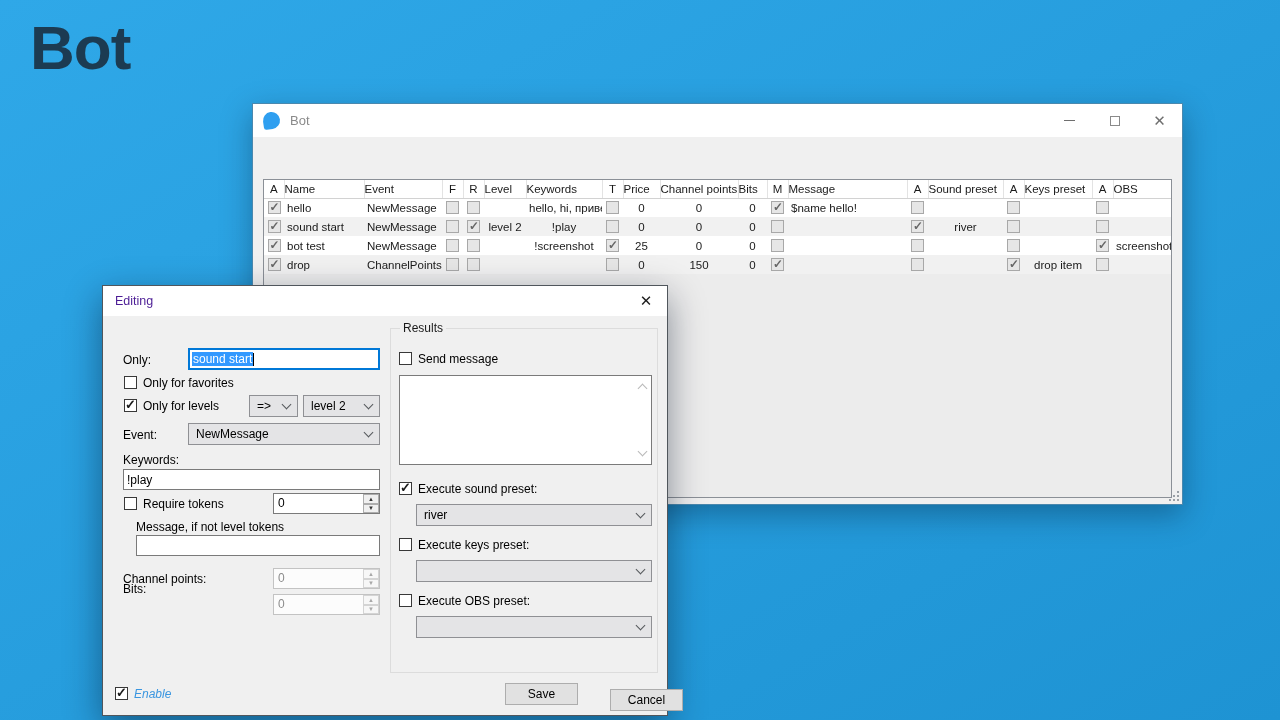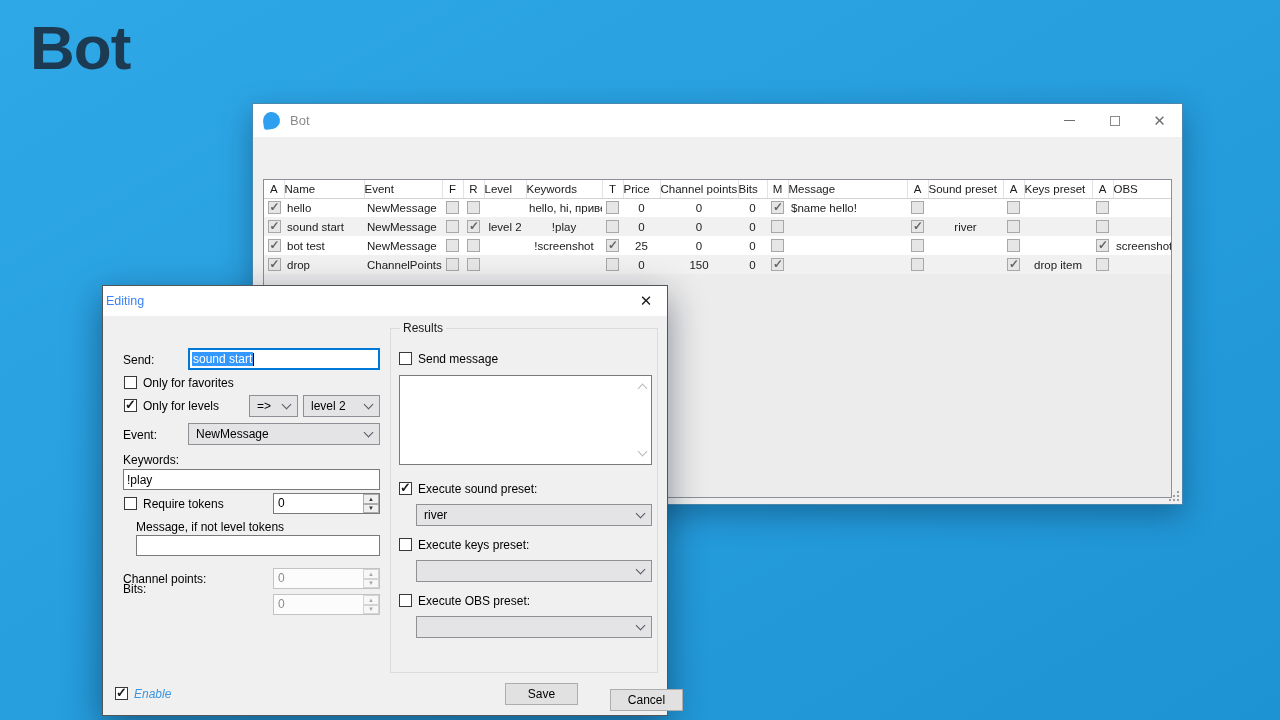--- a/index.html
+++ b/index.html
@@ -44,21 +44,21 @@
     border:1px solid #a8a8a8; vertical-align:middle; position:relative; }
   .tcb.checked::after { content:"✓"; position:absolute; left:1px; top:-2px;
     font-size:12px; font-weight:bold; color:#666; }
   .grip { position:absolute; right:3px; bottom:3px; width:2px; height:2px; background:#9aa0a6;
     box-shadow:-4px 0 #9aa0a6, -8px 0 #9aa0a6, 0 -4px #9aa0a6, -4px -4px #9aa0a6, 0 -8px #9aa0a6; }
 
   
   .dialog { position:absolute; left:102px; top:285px; width:566px; height:431px;
     background:#f0f0f0; border:1px solid #50565c; box-shadow:0 12px 34px rgba(0,15,35,.45); }
   .dlg-titlebar { height:30px; background:#ffffff; display:flex; align-items:center; }
-  .dlg-title { margin-left:3px; font-size:12.5px; color:#3b82f6; }
+  .dlg-title { margin-left:12px; font-size:12.5px; color:#4c1d95; }
   .dlg-close { margin-left:auto; width:42px; height:100%; display:flex; align-items:center;
     justify-content:center; font-size:15px; color:#1a1a1a; }
 
   .groupbox { position:absolute; border:1px solid #dcdcdc; }
   .gb-conditions { left:15px; top:42px; width:265px; height:345px; }
   .gb-results { left:287px; top:42px; width:268px; height:345px; }
   .gb-label { position:absolute; top:-8px; left:9px; background:#f0f0f0; padding:0 3px;
     font-size:12px; color:#1a1a1a; }
 
   .lbl { position:absolute; font-size:12px; color:#000; white-space:nowrap; }
@@ -257,21 +257,21 @@
   <span class="grip"></span>
 </div>
 
 <div class="dialog">
   <div class="dlg-titlebar">
     <span class="dlg-title">Editing</span>
     <span class="dlg-close">✕</span>
   </div>
 
 
-  <span class="lbl" style="left:20px; top:67px;">Send:</span>
+  <span class="lbl" style="left:20px; top:67px;">Only:</span>
   <div class="textbox focused" style="left:85px; top:62px; width:192px; height:22px;">
     <span class="sel">sound start</span>
       <span class="caret"></span>
   </div>
 
   <span class="checkbox" style="left:21px; top:90px;"></span>
   <span class="lbl" style="left:40px; top:90px;">Only for favorites</span>
 
   <span class="checkbox checked" style="left:21px; top:113px;"></span>
   <span class="lbl" style="left:40px; top:113px;">Only for levels</span>

